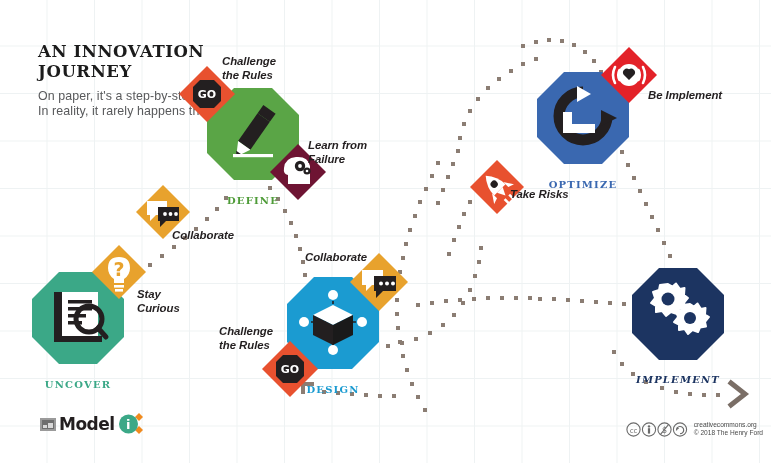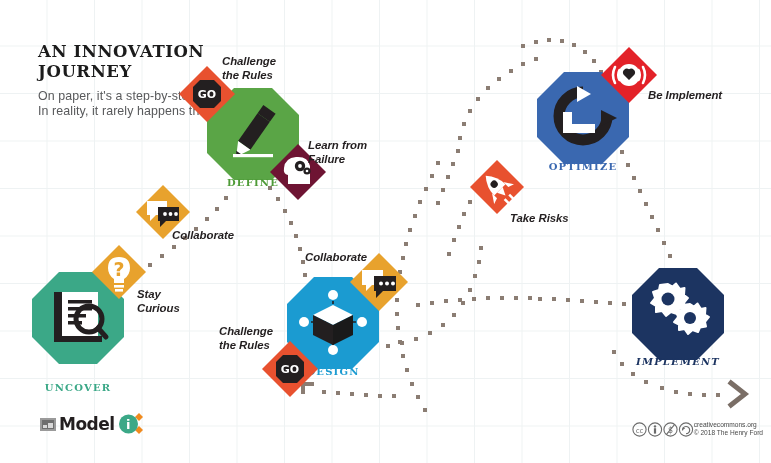--- a/index.html
+++ b/index.html
@@ -42,41 +42,42 @@
 
   
   .stage-label{
     font-family:"DejaVu Serif", serif;
     font-weight:bold;
     font-size:10px;
     letter-spacing:1.2px;
     text-align:center;
     text-transform:uppercase;
     white-space:nowrap;
+    margin-top:18px;
   }
 
   
   .badge-label{
     font-size:11.4px;
     font-weight:bold;
     color:#231f20;
     line-height:13.6px;
     white-space:pre-line;
     letter-spacing:-0.05px;
     font-style:italic;
   }
 
   
   #logo{left:40px;top:413px;}
   .logo-word{
     font-family:"DejaVu Sans", sans-serif;
     font-weight:bold;font-size:17px;color:#231f20;
     letter-spacing:-0.5px;
   }
-  #cc{right:8px;top:421px;text-align:left;display:flex;align-items:center;}
+  #cc{right:8px;top:421px;text-align:left;display:flex;align-items:center;gap:6px;}
   #cc .cc-text{font-size:6.6px;line-height:8.4px;color:#4a4a4a;white-space:pre-line;}
 </style>
 </head>
 <body>
 
 <div id="stage">
 
   <svg class="abs" style="left:0;top:0;" width="771" height="463" viewBox="0 0 771 463">
     <defs>
       <pattern id="sq" width="1" height="1"></pattern>
@@ -233,21 +234,21 @@
       <rect x="30" y="20" width="36" height="50" fill="#ffffff"></rect>
       <rect x="30" y="64" width="40" height="6" fill="#231F20"></rect>
       <rect x="36" y="28" width="24" height="3.5" fill="#231F20"></rect>
       <rect x="36" y="35" width="24" height="3.5" fill="#231F20"></rect>
       <rect x="36" y="42" width="18" height="3.5" fill="#231F20"></rect>
       <rect x="36" y="49" width="14" height="3.5" fill="#231F20"></rect>
       <circle cx="57" cy="47" r="13" fill="none" stroke="#231F20" stroke-width="5"></circle>
       <line x1="66" y1="56" x2="74" y2="65" stroke="#231F20" stroke-width="5" stroke-linecap="round"></line>
     </g>
   </svg>
-  <div class="abs stage-label" style="left:28px;top:382px;width:100px;color:#3BA887;">Uncover</div>
+  <div class="abs stage-label" style="left:28px;top:361px;width:100px;color:#3BA887;">Uncover</div>
 
   <svg class="abs" style="left:207px;top:88px;" width="92" height="92" viewBox="0 0 92 92">
     <polygon points="27,0 65,0 92,27 92,65 65,92 27,92 0,65 0,27" fill="#5AA546"></polygon>
     <g>
       <g transform="rotate(35 46 44)">
         <rect x="39" y="16" width="15" height="10" fill="#231F20"></rect>
         <rect x="39" y="26" width="15" height="34" fill="#231F20"></rect>
         <polygon points="39,60 54,60 46.5,74" fill="#ffffff"></polygon>
         <polygon points="43,69 50,69 46.5,74" fill="#231F20"></polygon>
       </g>
@@ -373,21 +374,21 @@
     <g transform="rotate(-45 27 27)">
       <path d="M27 11 Q35 20 35 31 L19 31 Q19 20 27 11 Z" fill="#ffffff"></path>
       <circle cx="27" cy="23" r="3.6" fill="#231F20"></circle>
       <polygon points="19,28 13,37 19,35" fill="#ffffff"></polygon>
       <polygon points="35,28 41,37 35,35" fill="#ffffff"></polygon>
       <polygon points="23,31 31,31 27,39" fill="#ffffff"></polygon>
       <rect x="22.5" y="41" width="2.5" height="6" fill="#ffffff"></rect>
       <rect x="29" y="41" width="2.5" height="6" fill="#ffffff"></rect>
     </g>
   </svg>
-  <div class="abs badge-label" style="left:510px;top:212px;">Take Risks</div>
+  <div class="abs badge-label" style="left:510px;top:188px;">Take Risks</div>
 
   <svg class="abs" style="left:601px;top:47px;" width="56" height="56" viewBox="0 0 56 56">
     <polygon points="28,0 56,28 28,56 0,28" fill="#E32229"></polygon>
     <g>
       <circle cx="28" cy="28" r="11" fill="#ffffff"></circle>
       <path d="M28 33 L22.5 27.5 A3.9 3.9 0 0 1 28 22.3 A3.9 3.9 0 0 1 33.5 27.5 Z" fill="#231F20"></path>
       <path d="M14 20 Q10 28 14 36" fill="none" stroke="#ffffff" stroke-width="2.6" stroke-linecap="round"></path>
       <path d="M18.5 23 Q16 28 18.5 33" fill="none" stroke="#ffffff" stroke-width="2.6" stroke-linecap="round"></path>
       <path d="M42 20 Q46 28 42 36" fill="none" stroke="#ffffff" stroke-width="2.6" stroke-linecap="round"></path>
       <path d="M37.5 23 Q40 28 37.5 33" fill="none" stroke="#ffffff" stroke-width="2.6" stroke-linecap="round"></path>

